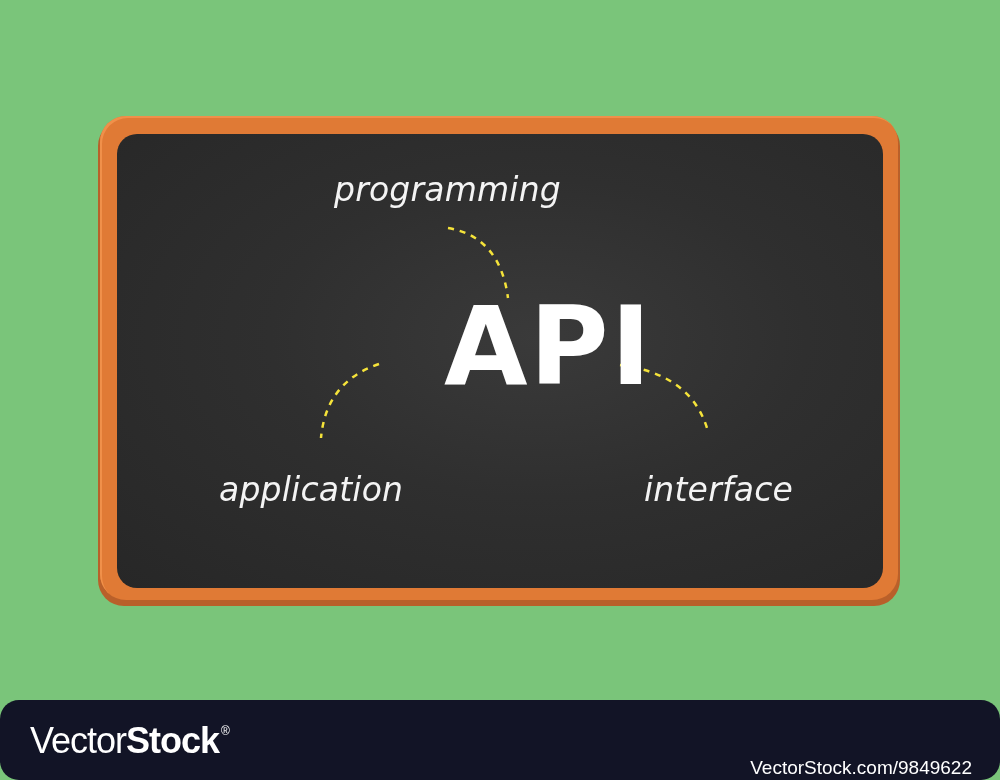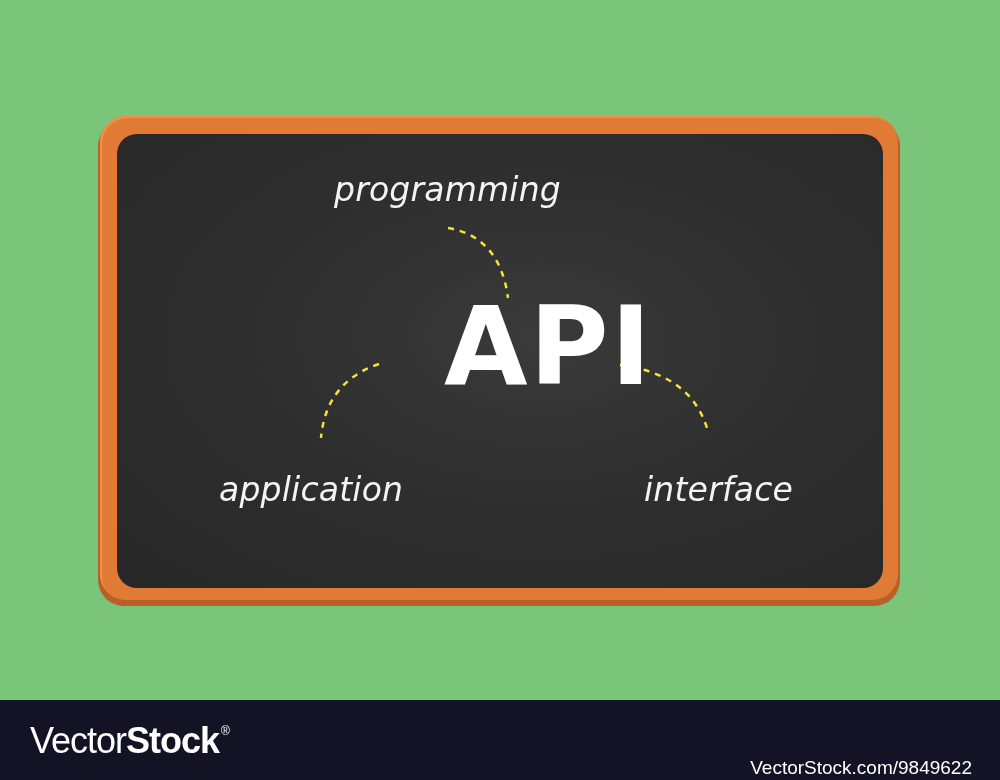--- a/index.html
+++ b/index.html
@@ -5,21 +5,21 @@
   html, body { margin:0; padding:0; }
   body { width:1000px; height:780px; position:relative; overflow:hidden; background:#7ac57a; font-family:"DejaVu Sans", sans-serif; }
   .scene { position:absolute; left:0; top:12px; width:793px; height:700px; background:#7ac57a; }
   .board-shadow { position:absolute; left:98px; top:108px; width:802px; height:486px; border-radius:26px; background:#b9602a; }
   .board-frame { position:absolute; left:100px; top:104px; width:798px; height:484px; border-radius:26px; background:#e07a35; box-shadow: inset 2px 2px 0 #f0904a; }
   .board { position:absolute; left:117px; top:122px; width:766px; height:454px; border-radius:20px;
     background: radial-gradient(ellipse at 55% 45%, #3a3a3a 0%, #2f2f2f 45%, #272727 100%); overflow:hidden; }
   .word { position:absolute; color:#f4f4f4; font-style:italic; font-size:33px; font-family:"DejaVu Sans", sans-serif; letter-spacing:0.2px; }
   .api { position:absolute; color:#ffffff; font-weight:bold; font-size:108px; font-family:"DejaVu Sans", sans-serif; letter-spacing:2px; }
   svg.arcs { position:absolute; left:0; top:0; }
-  .footer { position:absolute; left:0; top:700px; width:1000px; height:80px; background:#121426; }
+  .footer { position:absolute; left:0; top:700px; width:1000px; height:80px; background:#121426;border-radius:19px; }
   .logo { position:absolute; left:30px; top:20px; color:#ffffff; font-size:36px; font-family:"Liberation Sans", sans-serif; letter-spacing:-1px; }
   .logo .light { font-weight:normal; }
   .logo .bold { font-weight:bold; }
   .logo .reg { font-size:12px; vertical-align:top; position:relative; top:4px; margin-left:2px; }
   .url { position:absolute; right:28px; top:36px; color:#ffffff; font-size:19px; font-family:"Liberation Sans", sans-serif;margin-top:21px; }
 </style>
 </head>
 <body>
 
 <div class="scene">

